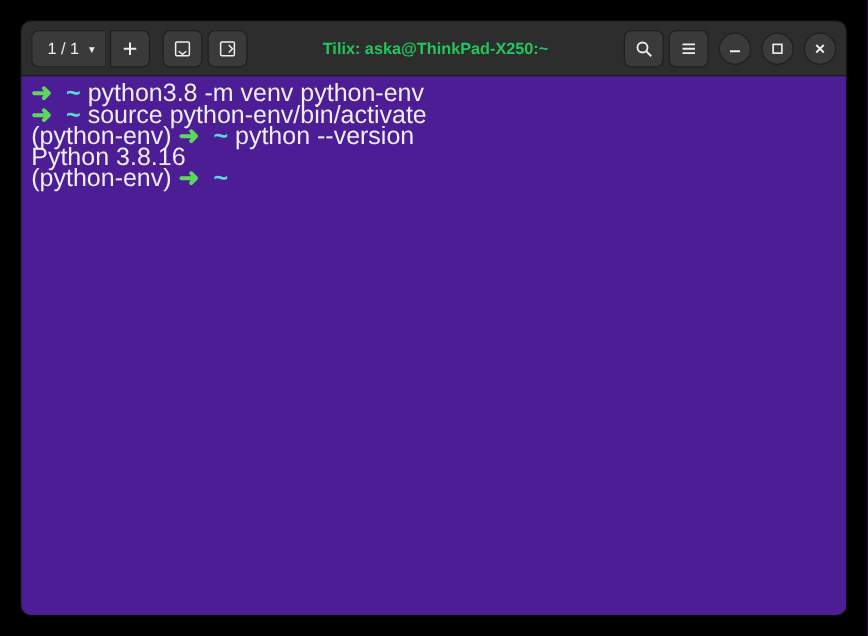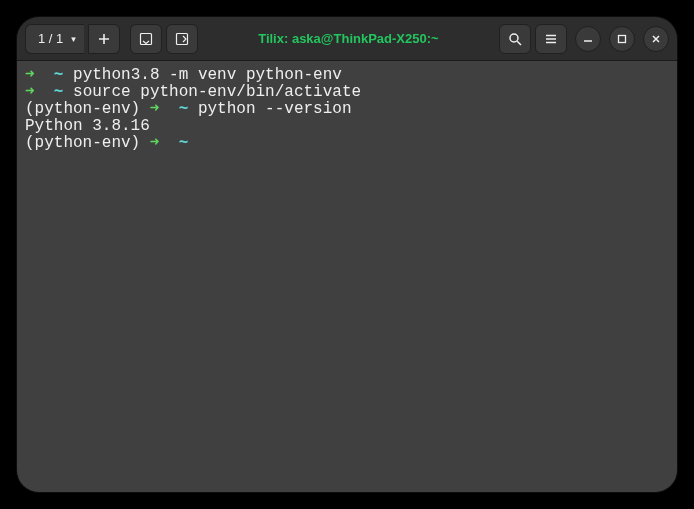--- a/index.html
+++ b/index.html
@@ -6,21 +6,21 @@
     body {
       background: #000;
       font-family: -apple-system, BlinkMacSystemFont, "Segoe UI", sans-serif;
       width: 694px;
       height: 509px;
       overflow: hidden;
       padding: 17px;
     }
     .window {
       background: #1e1e1e;
-      border-radius: 22px;
+      border-radius: 8px;
       overflow: hidden;
       height: 100%;
       display: flex;
       flex-direction: column;
       box-shadow: 0 0 0 1px rgba(255,255,255,0.05);
     }
     .titlebar {
       background: #2d2d2d;
       height: 44px;
       display: flex;
@@ -95,24 +95,24 @@
       align-items: center;
       justify-content: center;
       color: #eee;
       cursor: pointer;
       margin-left: 4px;
     }
     .win-btn svg { width: 12px; height: 12px; }
     .icon-svg { width: 16px; height: 16px; }
     .terminal {
       flex: 1;
-      background: #404040;
+      background: #4c1d95;
       padding: 6px 8px;
-      font-family: Liberation Mono, monospace;
-      font-size: 16px;
+      font-family: Liberation Sans, sans-serif;
+      font-size: 20px;
       line-height: 17px;
       color: #eee;
       white-space: pre;
       overflow: hidden;
     }
     .arrow { color: #5fd75f; font-weight: bold; }
     .tilde { color: #5fd7d7; font-weight: bold; }
     .venv { color: #eee; }
     .chev { font-size: 9px; margin-left: 2px; }
   </style>

